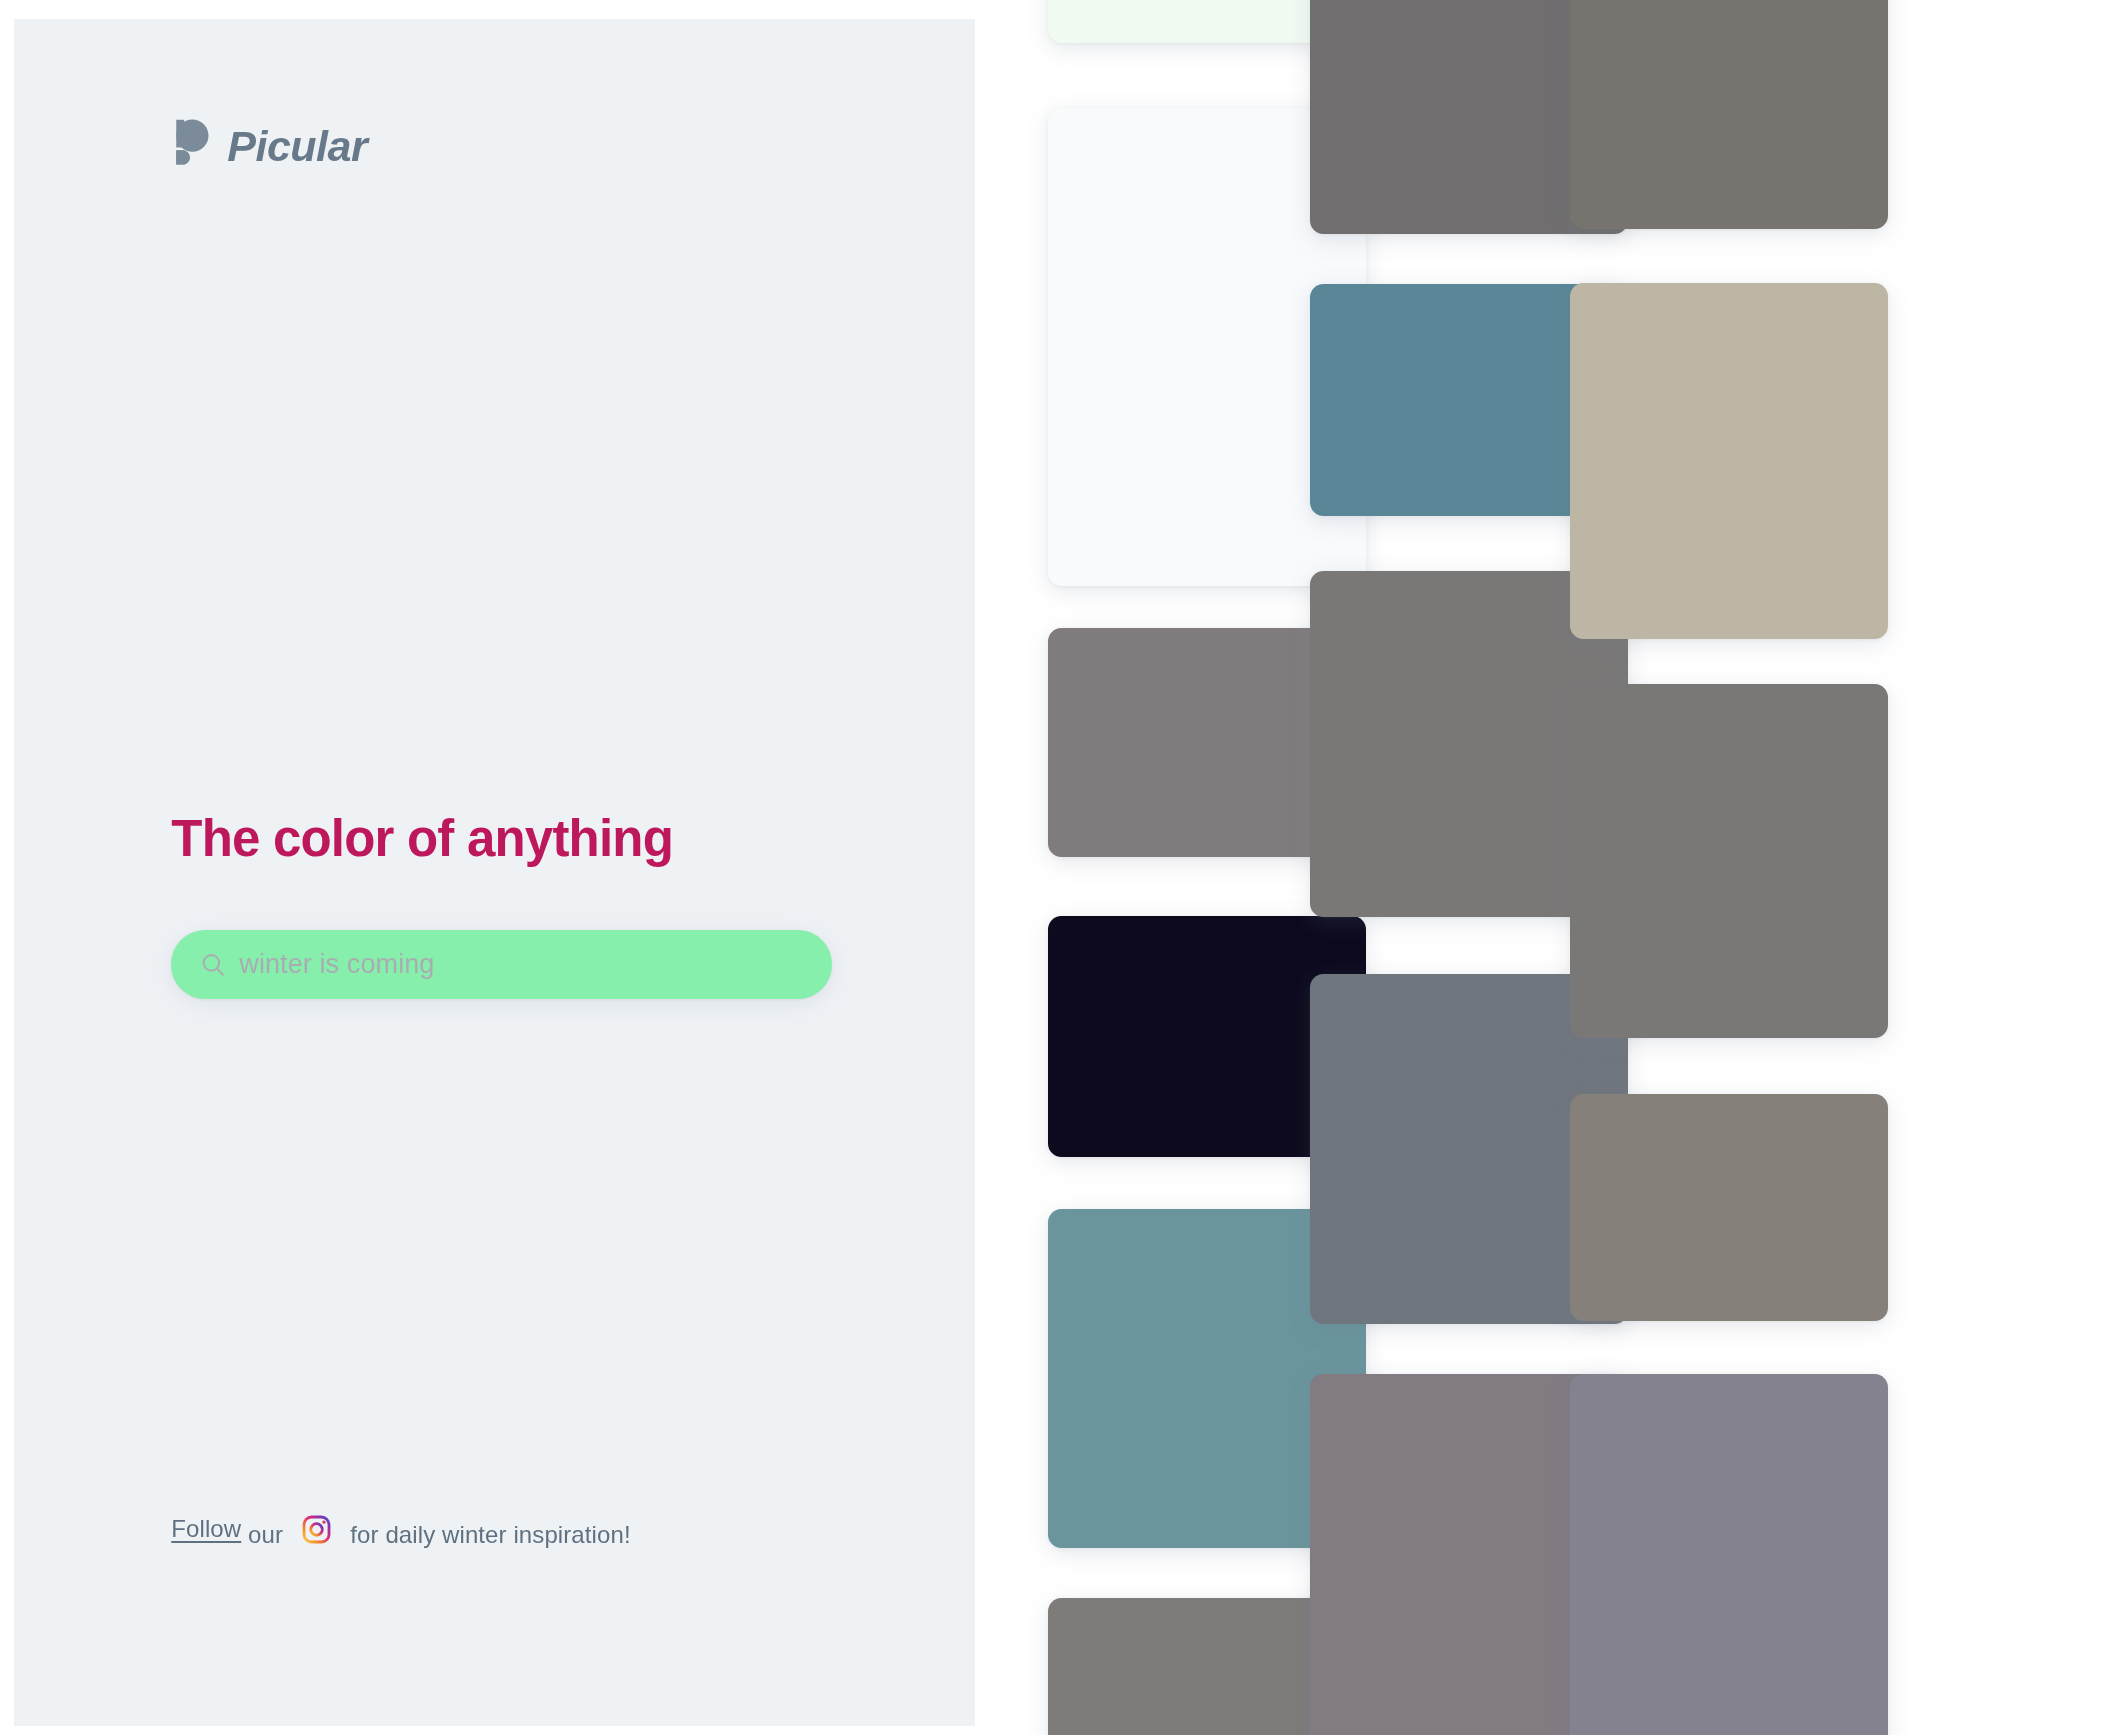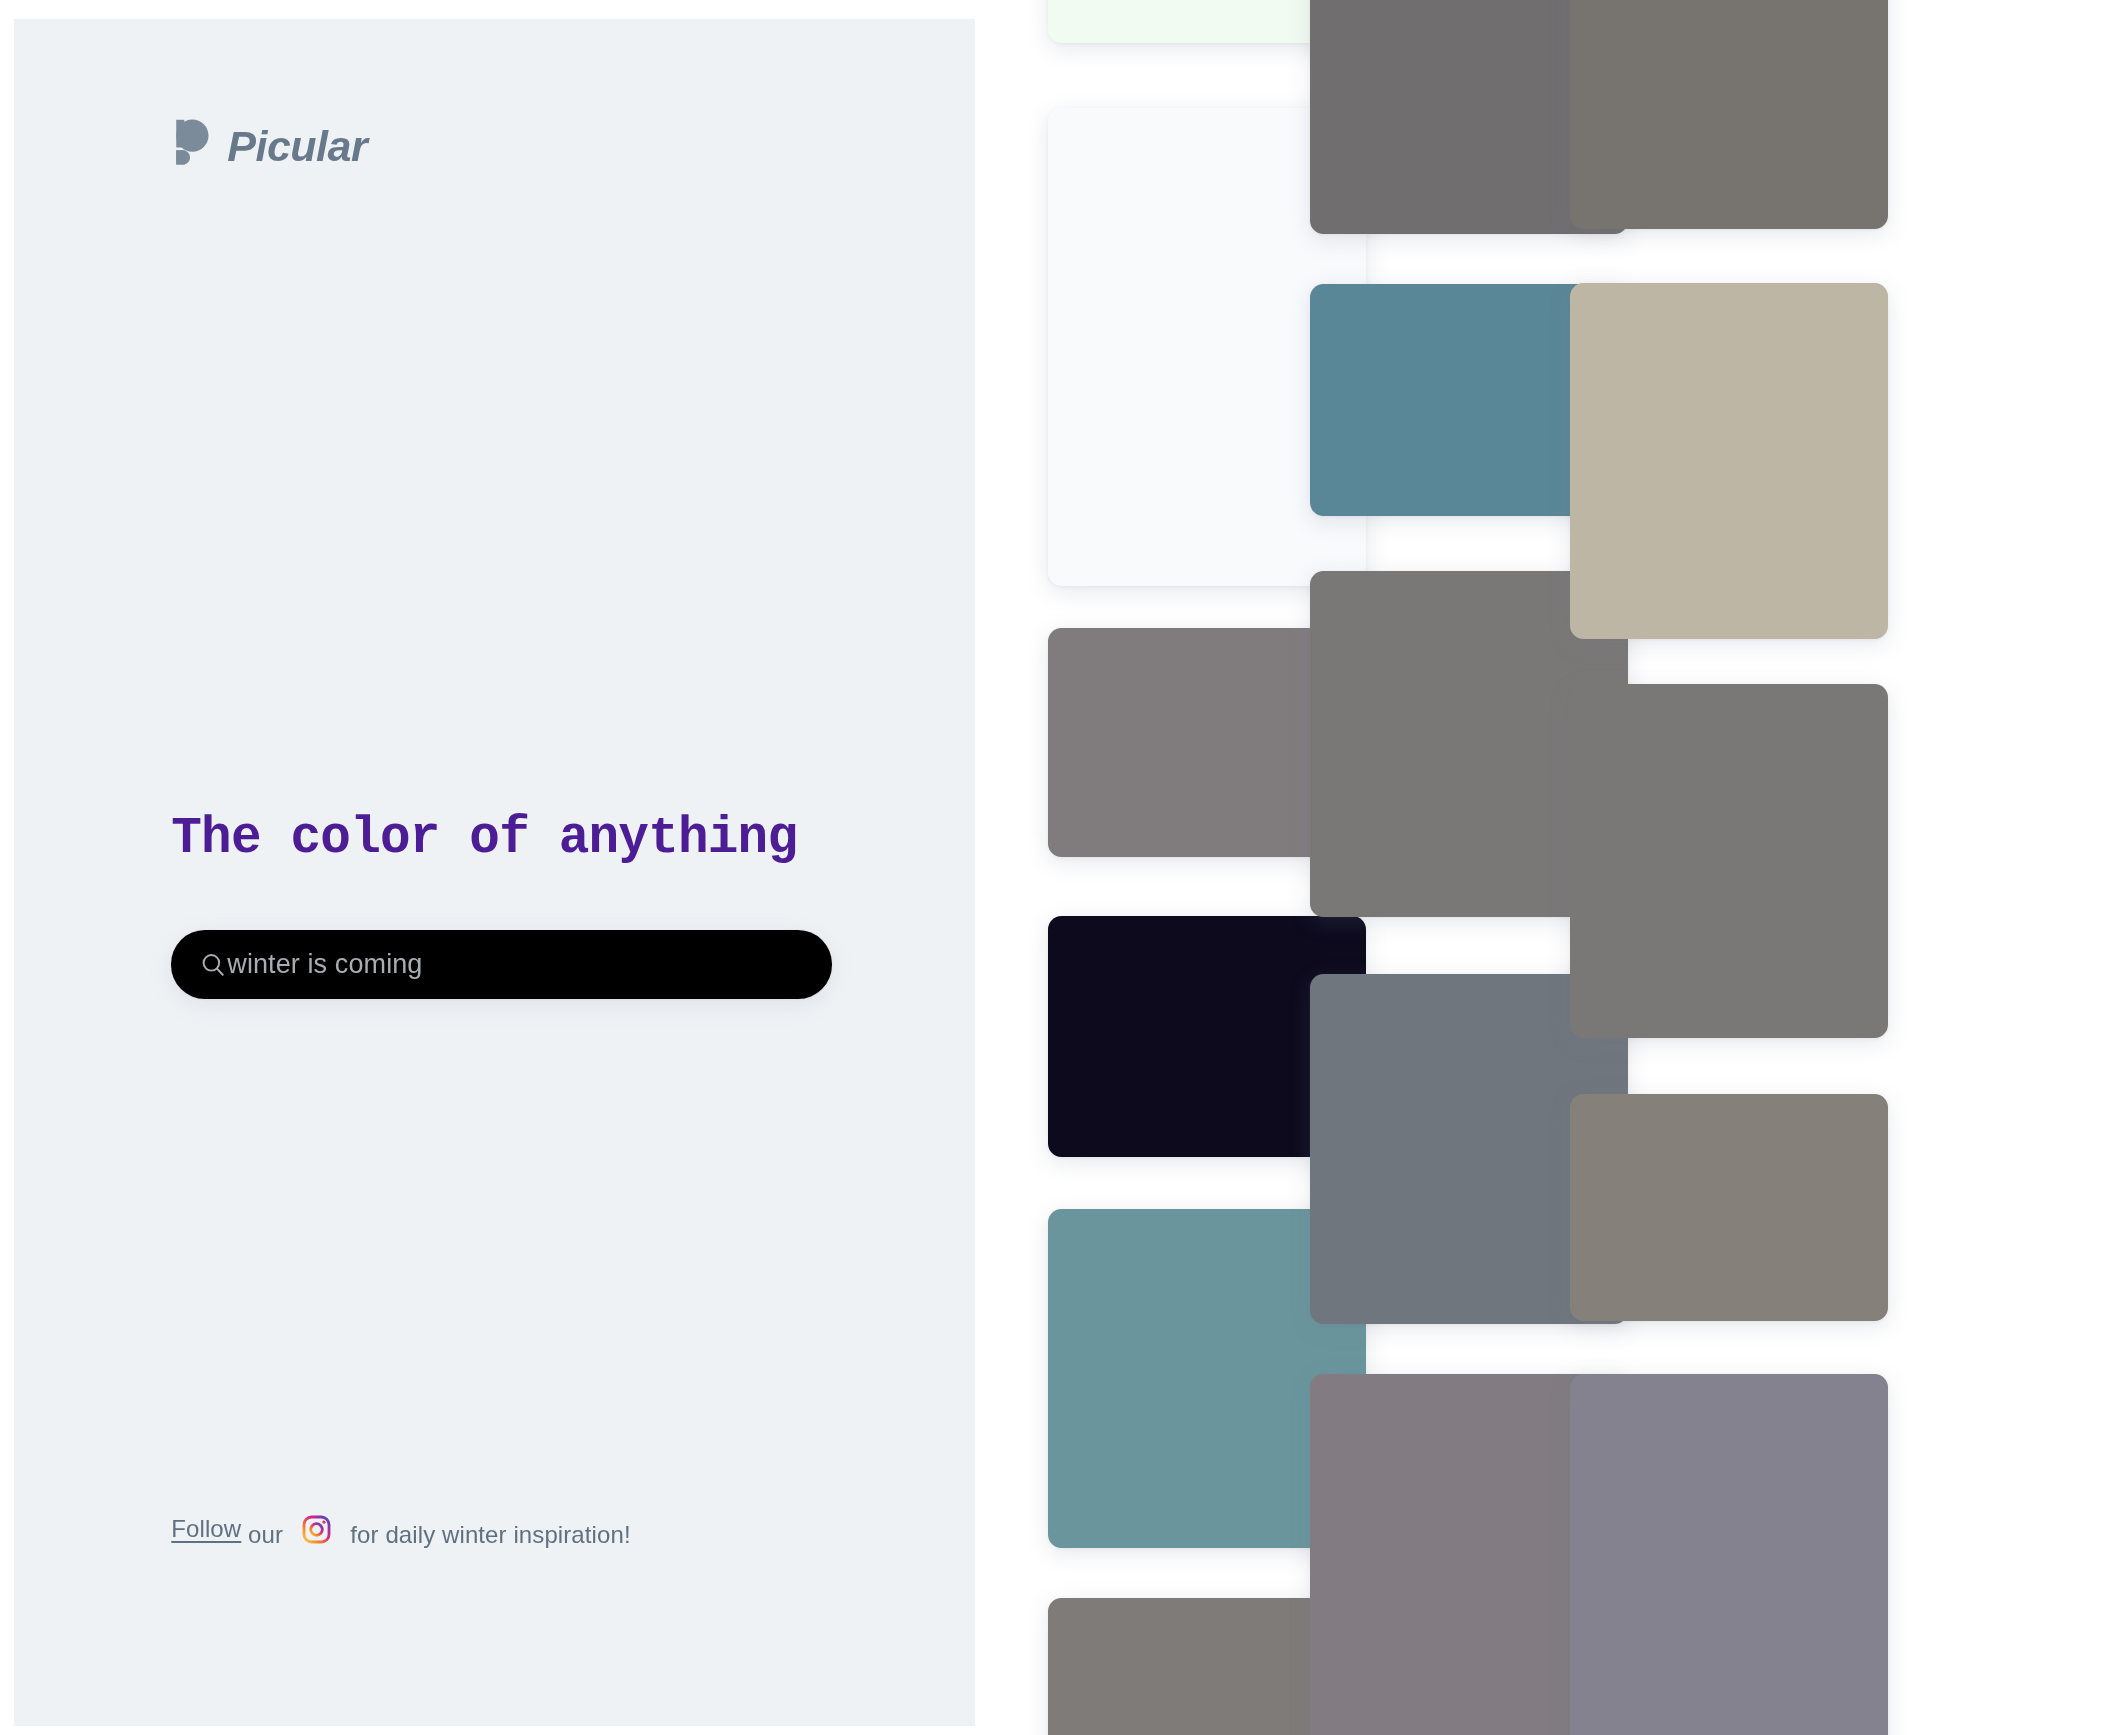--- a/index.html
+++ b/index.html
@@ -50,41 +50,40 @@
 
   .hero {
     position: absolute;
     left: 157px;
     top: 791px;
     width: 688px;
   }
   .hero-title {
     font-size: 51px;
     font-weight: bold;
-    color: #4c1d95;
+    color: #be185d;
     letter-spacing: -0.8px;
     line-height: 1.12;
     white-space: nowrap;
-    font-family: Liberation Mono, monospace;
   }
 
   .search-wrap {
     position: absolute;
     left: 157px;
     top: 911px;
     width: 661px;
     height: 69px;
-    background: #000000;
+    background: #86efac;
     border-radius: 34px;
     box-shadow: 0 4.8px 25px rgba(120, 140, 160, 0.14),
                 0 1px 2.9px rgba(120, 140, 160, 0.10);
     display: flex;
     align-items: center;
     padding: 16px 29px;
-    gap: 1px;
+    gap: 13px;
   }
   .search-icon { width: 26px; height: 26px; flex: none; display: block; }
   .search-input {
     border: 0;
     outline: 0;
     background: transparent;
     font-family: "Liberation Sans", sans-serif;
     font-size: 27px;
     color: #5d6b78;
     width: 100%;

